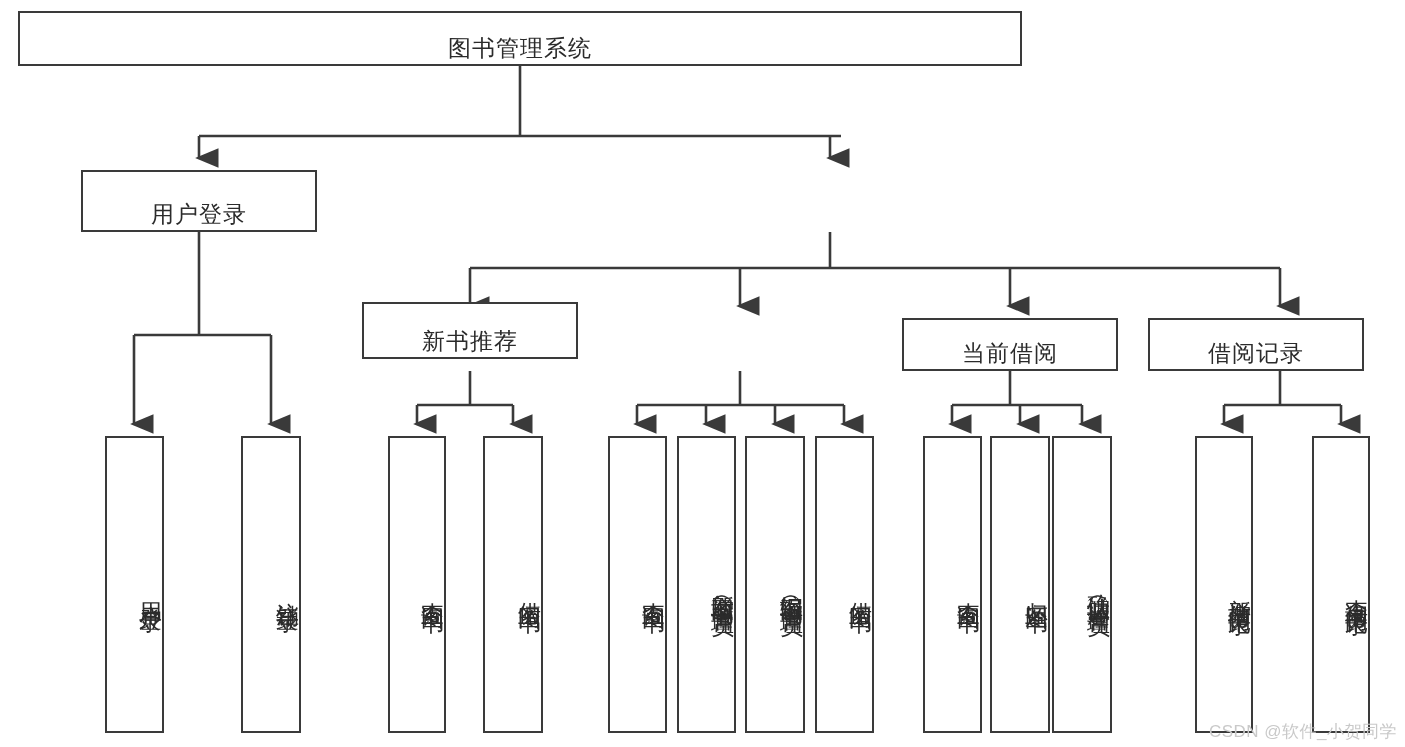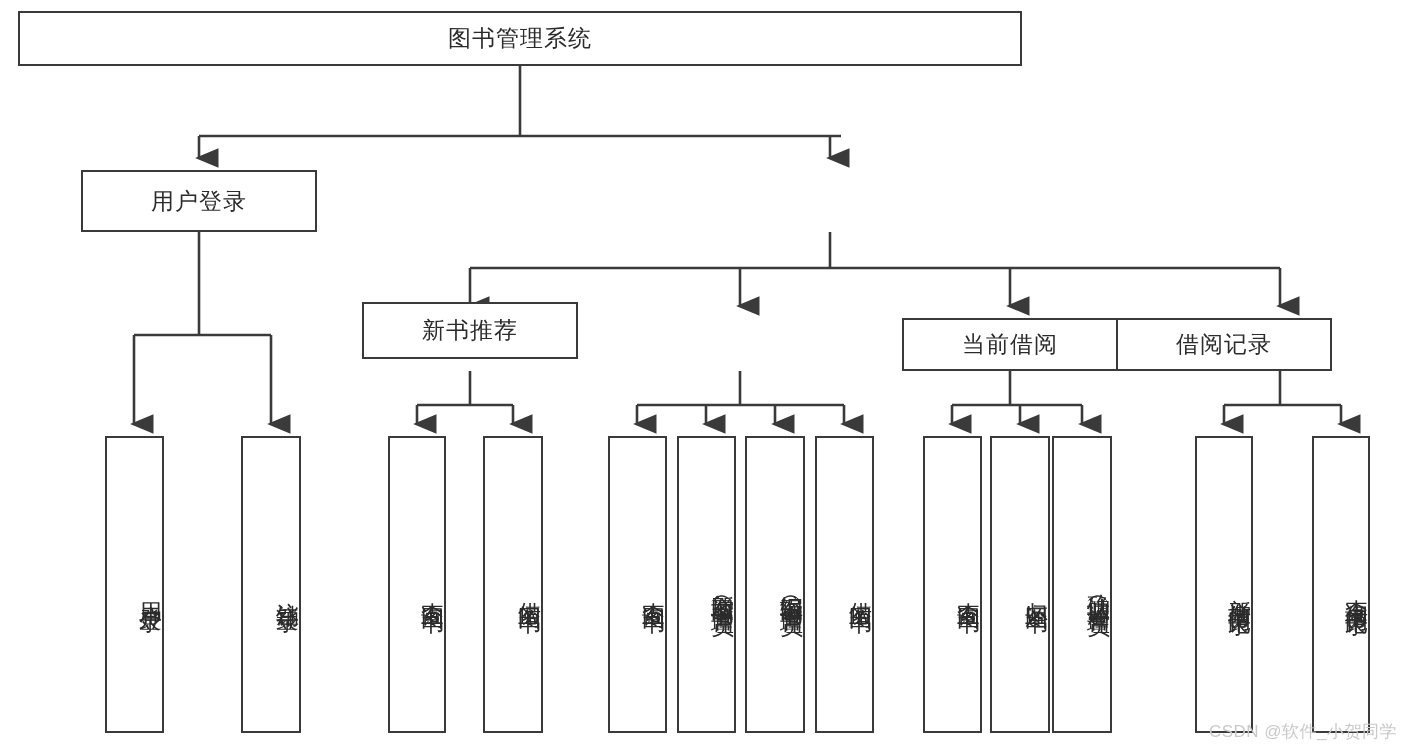--- a/index.html
+++ b/index.html
@@ -24,21 +24,21 @@
     width: 1405px;
     height: 747px;
     pointer-events: none;
   }
   .node {
     position: absolute;
     box-sizing: border-box;
     background: #ffffff;
     border: 2px solid #3a3a3a;
     display: flex;
-    align-items: center;
+    align-items: flex-end;
     justify-content: center;
     color: #2b2b2b;
   }
   .node.horiz {
     font-size: 23px;
     letter-spacing: 1px;
   }
   .node.vert {
     writing-mode: vertical-rl;
     text-orientation: upright;
@@ -127,21 +127,21 @@
   <div class="node horiz" style="left:81px;top:170px;width:236px;height:62px;">
     <span>用户登录</span>
   </div>
 
   <div class="node horiz" style="left:362px;top:302px;width:216px;height:57px;">
     <span>新书推荐</span>
   </div>
   <div class="node horiz" style="left:902px;top:318px;width:216px;height:53px;">
     <span>当前借阅</span>
   </div>
-  <div class="node horiz" style="left:1116px;top:318px;width:216px;height:53px;">
+  <div class="node horiz" style="left:1148px;top:318px;width:216px;height:53px;">
     <span>借阅记录</span>
   </div>
 
   <div class="node vert" style="left:105px;top:436px;width:59px;height:297px;">
     <span>用户登录</span>
   </div>
   <div class="node vert" style="left:241px;top:436px;width:60px;height:297px;">
     <span>注销登录</span>
   </div>
 

